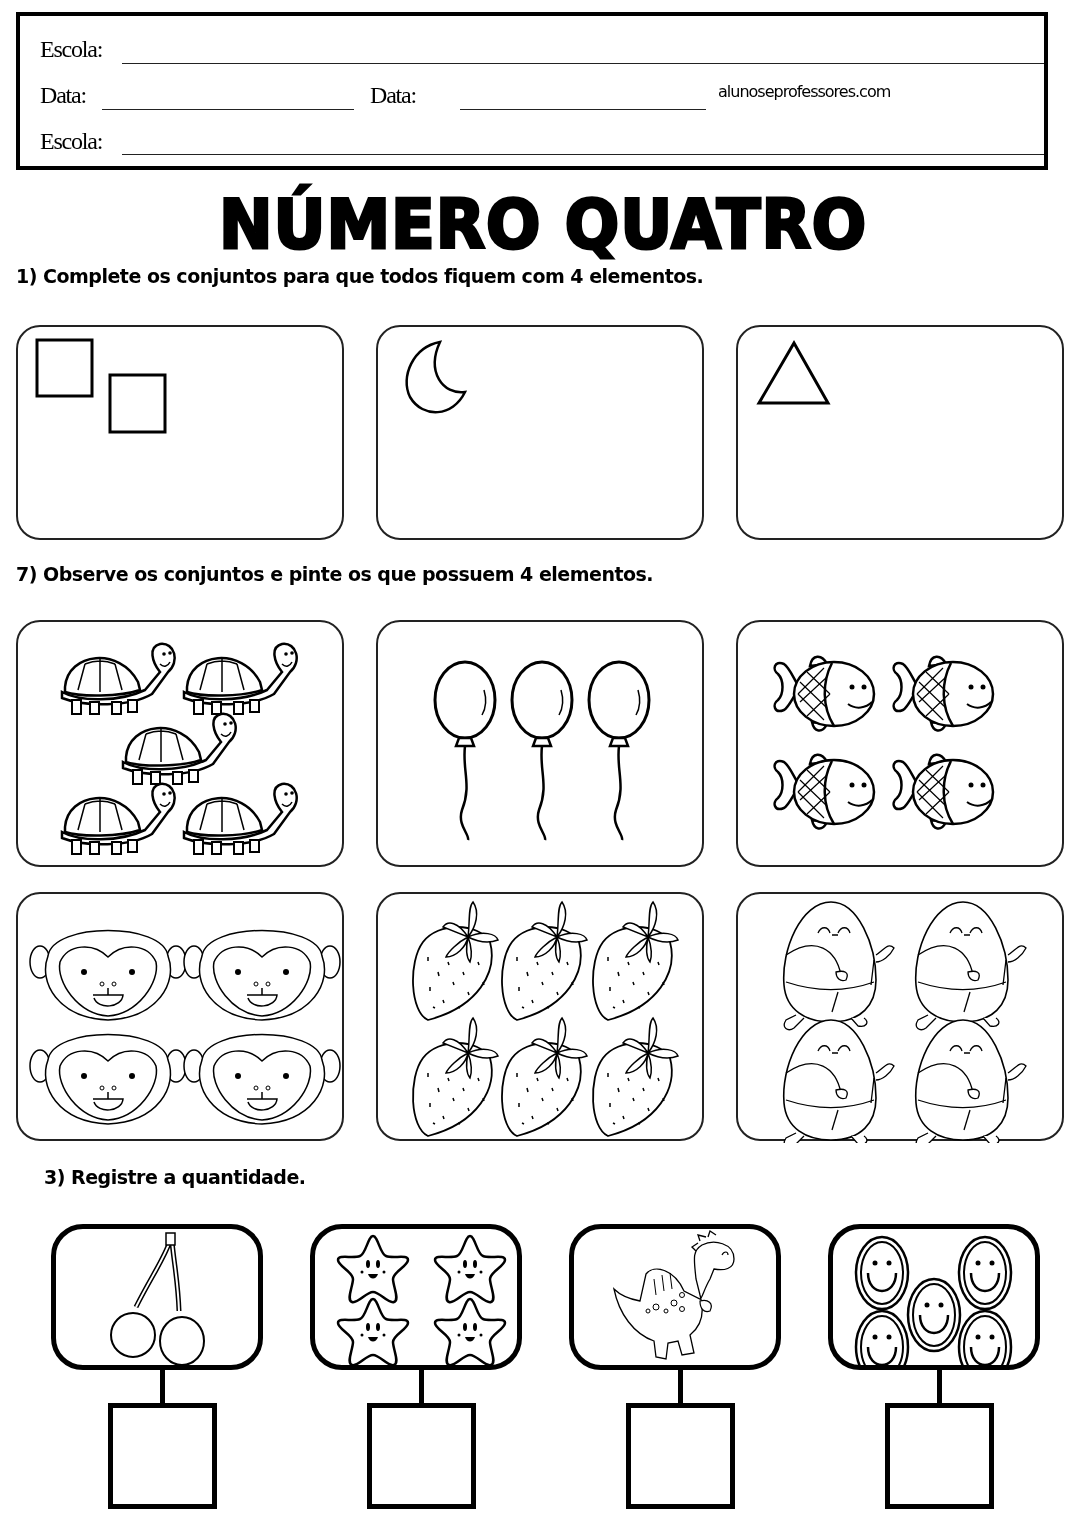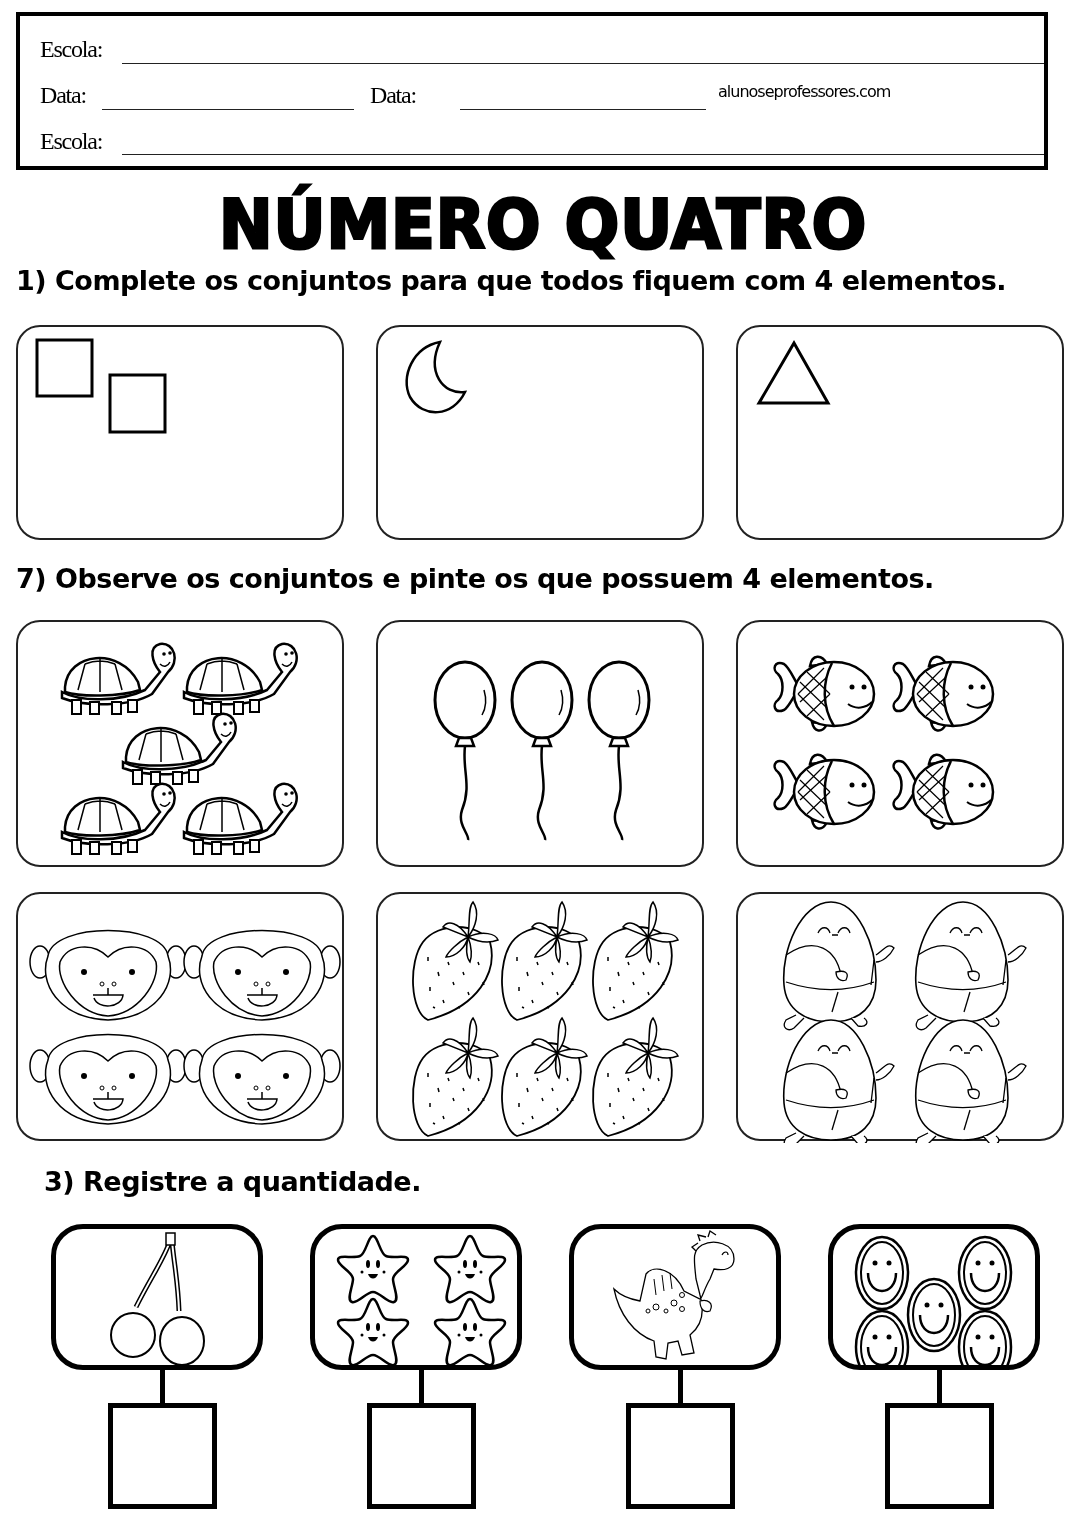--- a/index.html
+++ b/index.html
@@ -4,21 +4,21 @@
 <style>
   html,body{margin:0;padding:0;background:#ffffff;}
   body{width:1086px;height:1536px;position:relative;overflow:hidden;font-family:"DejaVu Sans",sans-serif;color:#000;}
   .abs{position:absolute;}
   
   .header-box{left:16px;top:12px;width:1024px;height:150px;border:4px solid #000;}
   .hlabel{font-family:Liberation Serif, serif;font-size:24px;letter-spacing:-1.2px;font-weight:normal;position:absolute;margin-left:8px;}
   .hline{position:absolute;border-bottom:1.5px solid #222;height:0;}
   .site{font-size:16px;letter-spacing:-1px;position:absolute;}
   .title{left:0;width:1086px;top:186px;text-align:center;font-family:"DejaVu Sans",sans-serif;font-weight:900;font-size:64px;letter-spacing:1px;line-height:78px;-webkit-text-stroke:3px #000;transform:scaleY(1.05);}
-  .q{font-family:"DejaVu Sans",sans-serif;font-weight:bold;font-size:27px;letter-spacing:-0.5px;white-space:nowrap;}
+  .q{font-family:"DejaVu Sans",sans-serif;font-weight:bold;font-size:19px;letter-spacing:-0.5px;white-space:nowrap;}
   .card{position:absolute;border:2.5px solid #222;border-radius:24px;box-sizing:border-box;background:#fff;}
   .card svg{position:absolute;left:0;top:0;}
   .rbox{position:absolute;border:5px solid #000;border-radius:32px;box-sizing:border-box;background:#fff;}
   .conn{position:absolute;width:5px;background:#000;}
   .ansbox{position:absolute;border:5px solid #000;box-sizing:border-box;background:#fff;}
   svg *{vector-effect:non-scaling-stroke;}
 </style>
 </head>
 <body>
 

